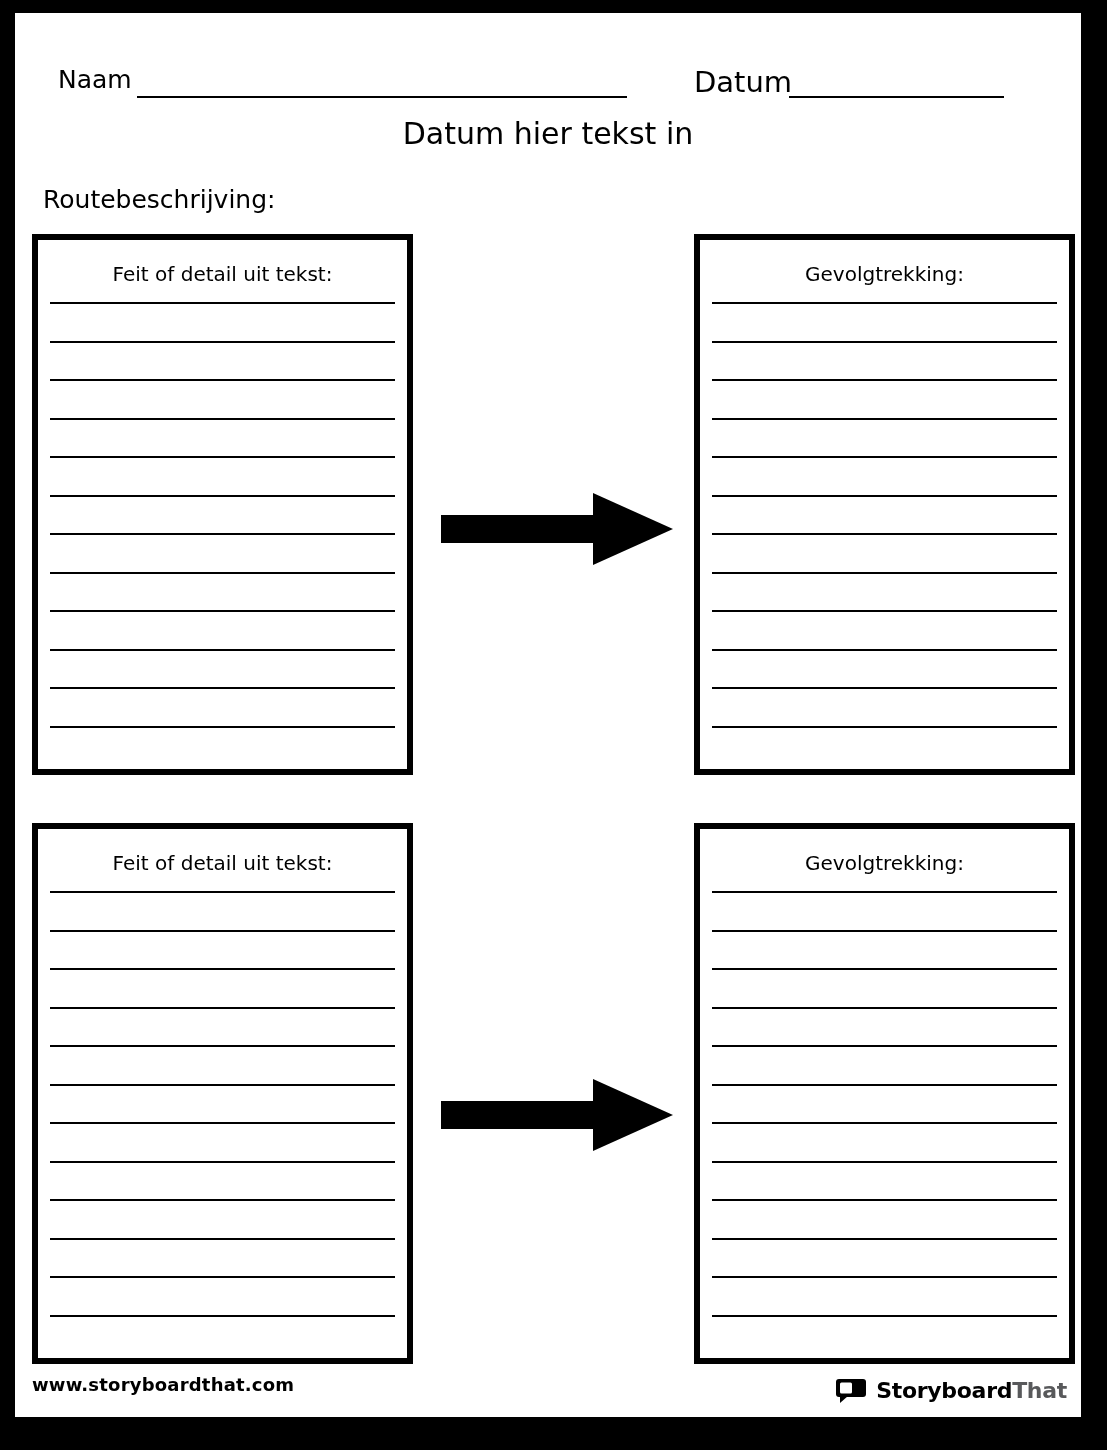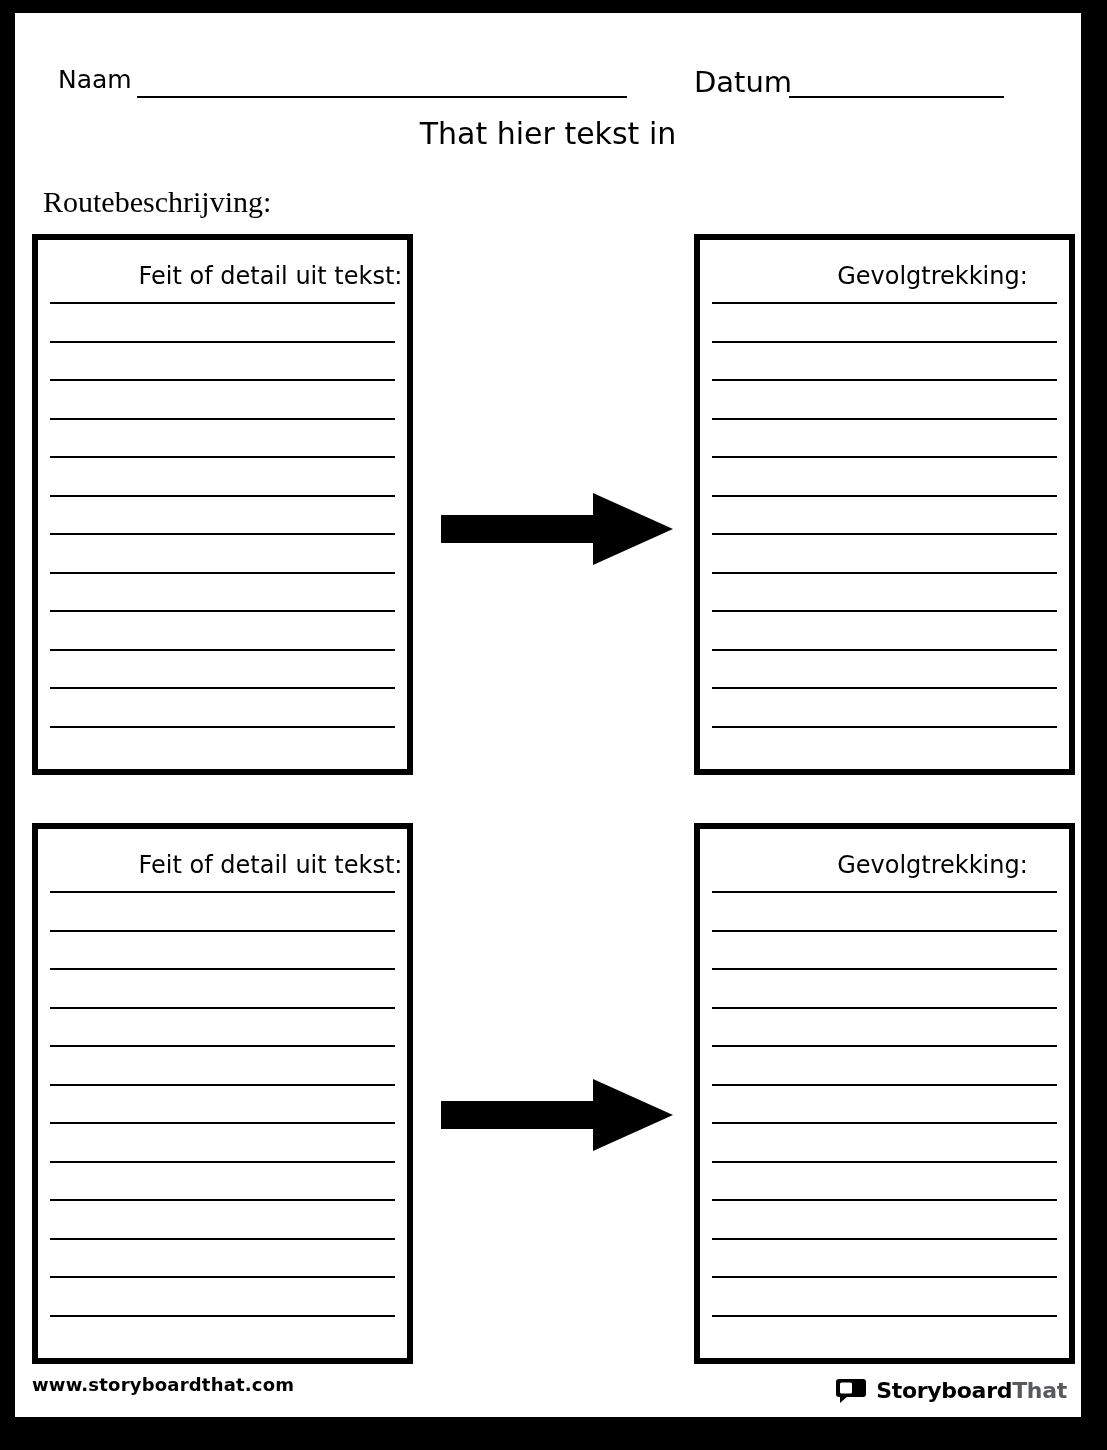--- a/index.html
+++ b/index.html
@@ -81,40 +81,38 @@
     width: 100%;
     text-align: center;
     font-size: 30px;
     color: #000;
   }
 
   .directions {
     position: absolute;
     left: 28px;
     top: 172px;
-    font-size: 30px;
-    color: #000;
-    font-family: Liberation Serif, serif;
+    font-size: 25px;
+    color: #000;
   }
 
   
   .box {
     position: absolute;
     box-sizing: border-box;
     border: 6px solid #000;
     background: #fff;
   }
   .box-title {
     position: absolute;
     left: 0;
     width: 100%;
     text-align: center;
-    font-size: 24px;
-    color: #000;
-    padding-left: 48px;
+    font-size: 20px;
+    color: #000;
   }
   .lines {
     position: absolute;
     left: 0;
     width: 100%;
   }
   .line {
     height: 0;
     border-bottom: 2px solid #000;
     margin: 0 auto;
@@ -194,21 +192,21 @@
 <div class="page-frame">
   <div class="page">
 
     <div class="header-row">
       <span class="name-label">Naam</span>
       <div class="name-rule"></div>
       <span class="date-label">Datum</span>
       <div class="date-rule"></div>
     </div>
 
-    <div class="doc-title">That hier tekst in</div>
+    <div class="doc-title">Datum hier tekst in</div>
 
     <div class="directions">Routebeschrijving:</div>
 
     <div class="box" id="box-fact-1">
       <div class="box-title">Feit of detail uit tekst:</div>
       <div class="lines">
         <div class="line"></div>
         <div class="line"></div>
         <div class="line"></div>
         <div class="line"></div>

